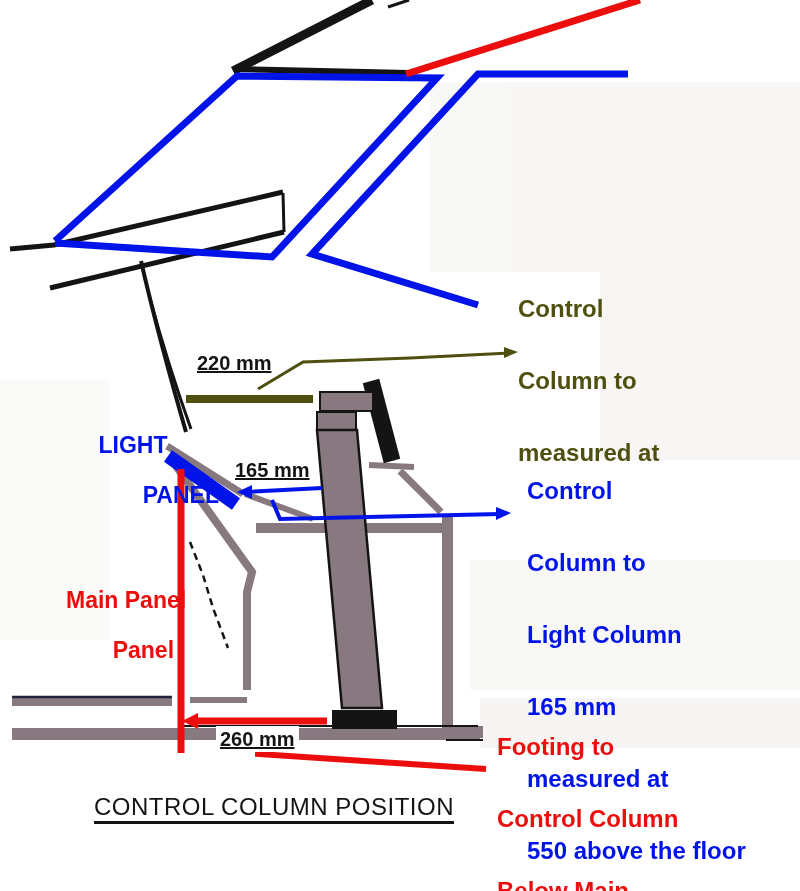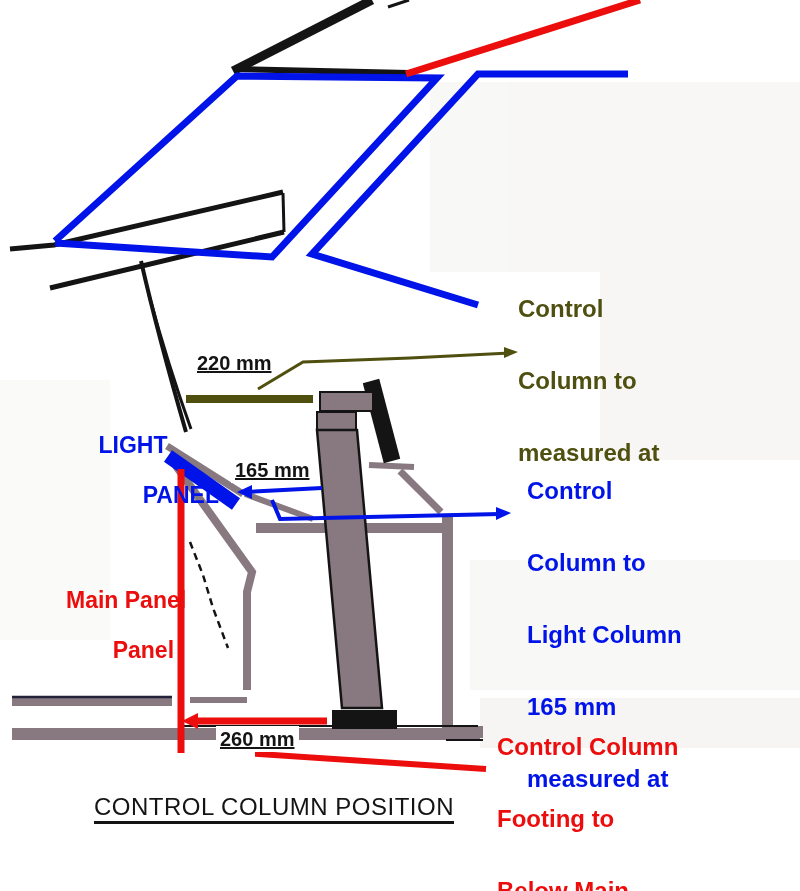--- a/index.html
+++ b/index.html
@@ -127,24 +127,25 @@
     <div>Column to</div>
     <div>measured at</div>
   </div>
 
   <div class="lbl lbl-blue ann" style="left:527px;top:431px;">
     <div>Control</div>
     <div>Column to</div>
     <div>Light Column</div>
     <div>165 mm</div>
     <div>measured at</div>
+    <div>550 above the floor</div>
   </div>
 
   <div class="lbl lbl-red ann" style="left:497px;top:687px;">
+    <div>Footing to</div>
     <div>Control Column</div>
-    <div>Footing to</div>
     <div>Below Main</div>
     
   </div>
 
   <div id="title">CONTROL COLUMN POSITION</div>
 
 </div>
 
 </body></html>

